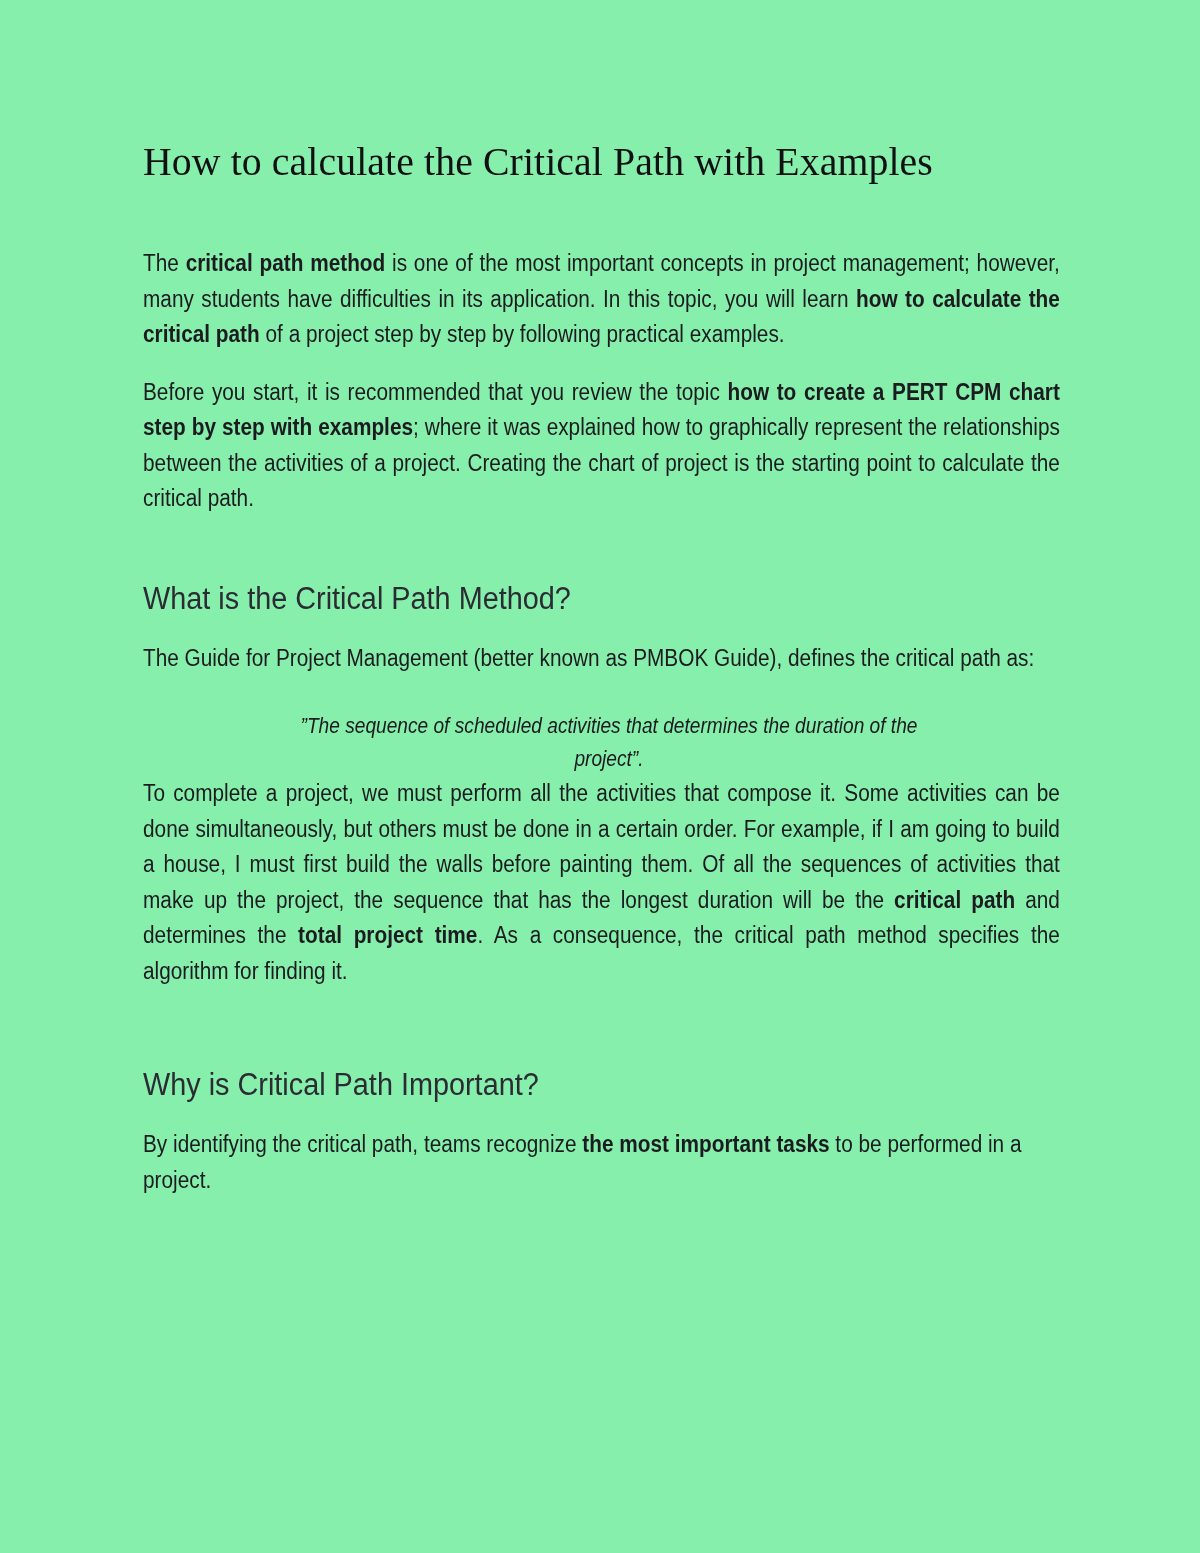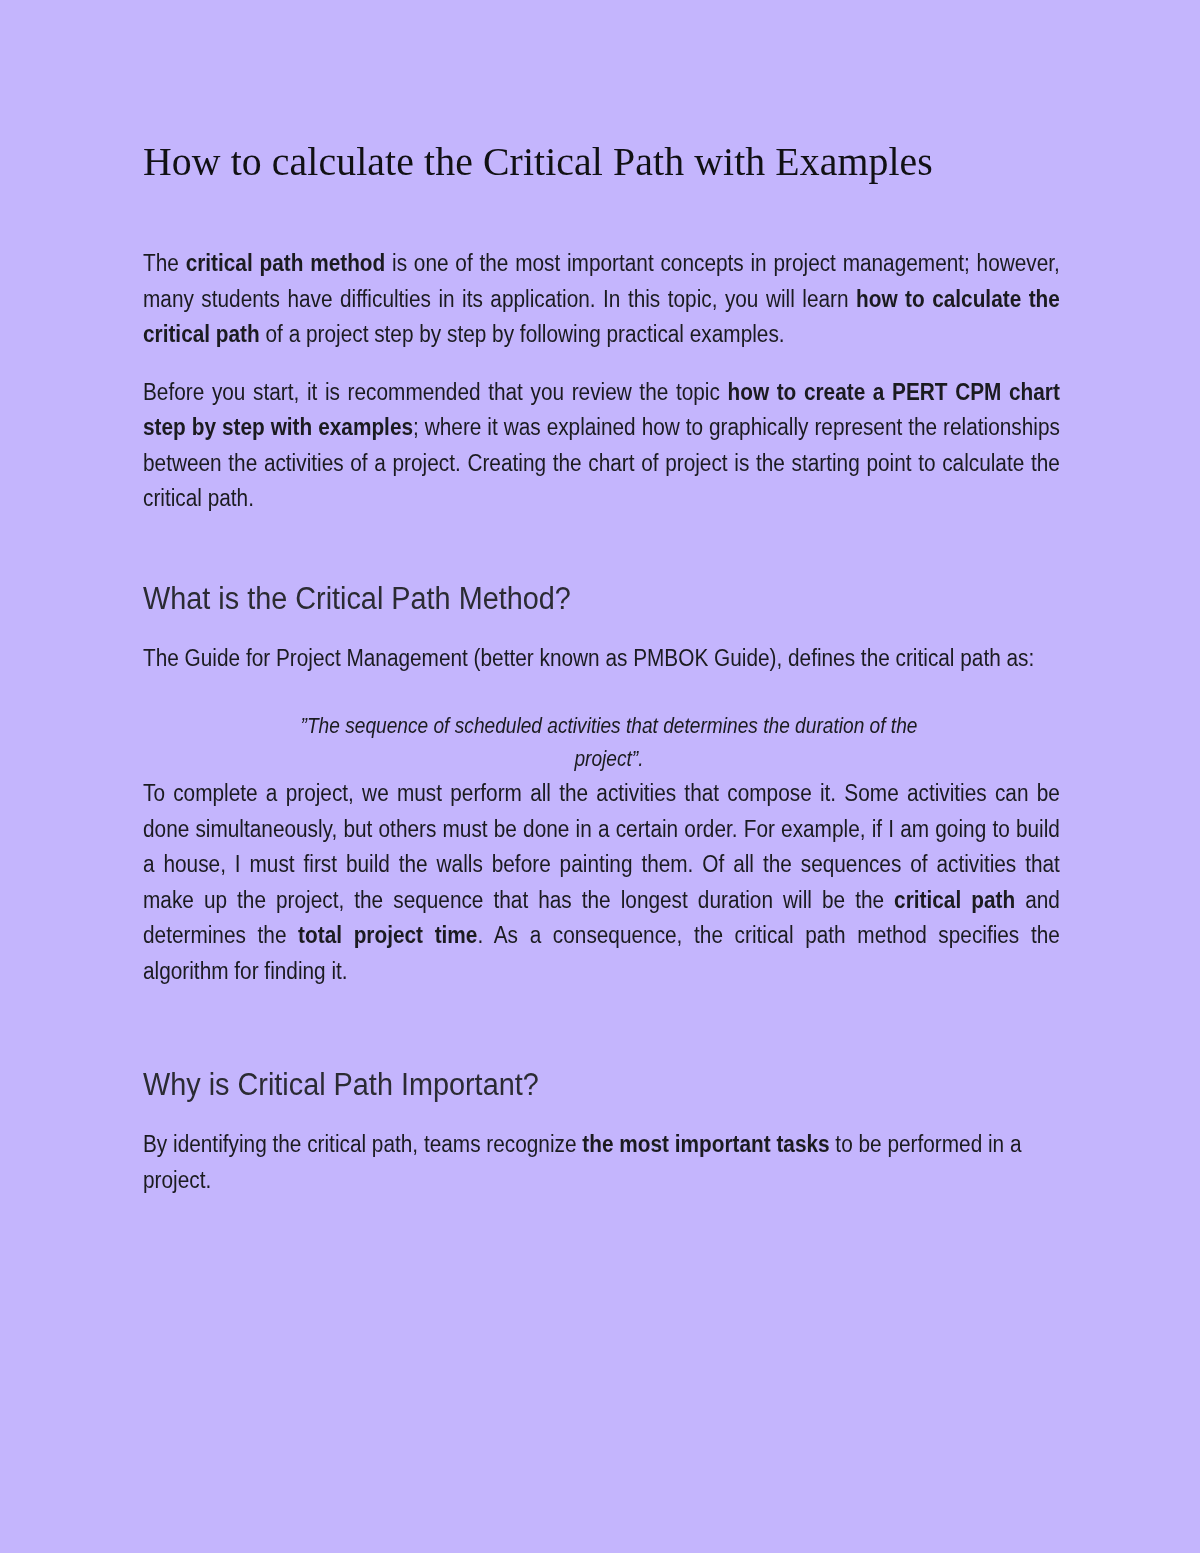--- a/index.html
+++ b/index.html
@@ -5,21 +5,21 @@
 <style>
   html, body {
     margin: 0;
     padding: 0;
     background: #ffffff;
   }
   .page {
     position: relative;
     width: 1200px;
     height: 1553px;
-    background: #c4b5fd;
+    background: #86efac;
     overflow: hidden;
     box-sizing: border-box;
   }
   .content {
     position: absolute;
     left: 143px;
     top: 0;
     width: 917px;
   }
 

